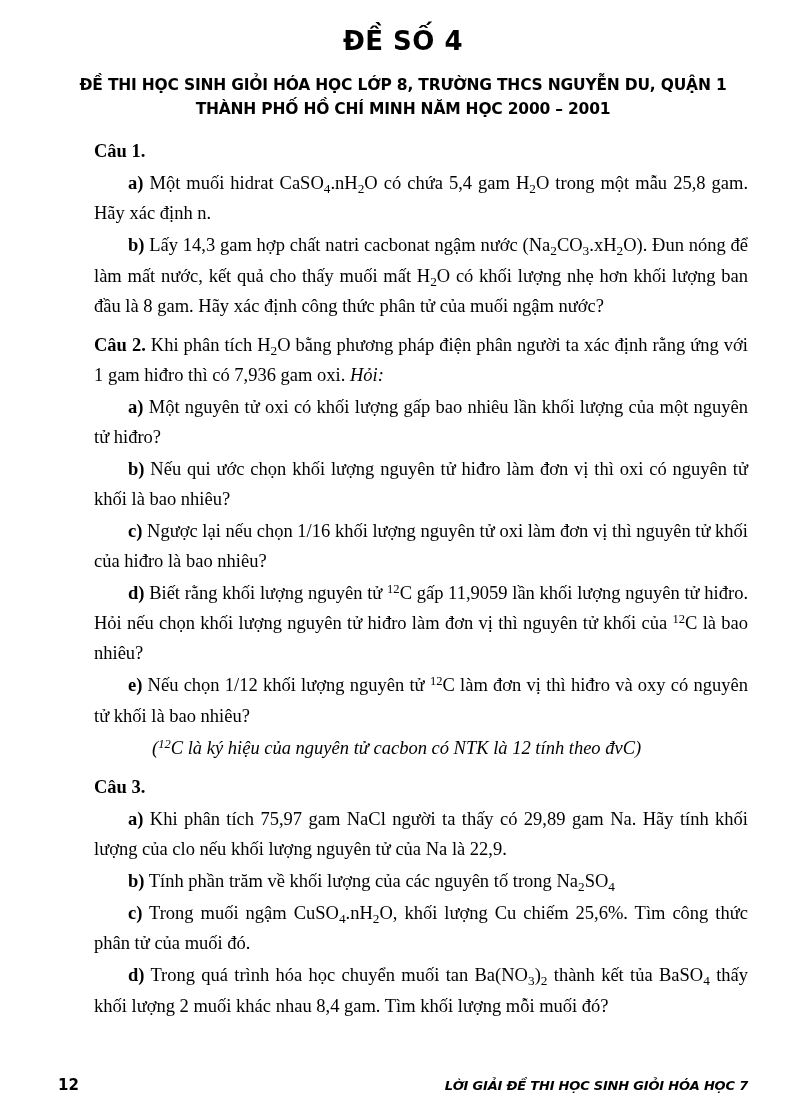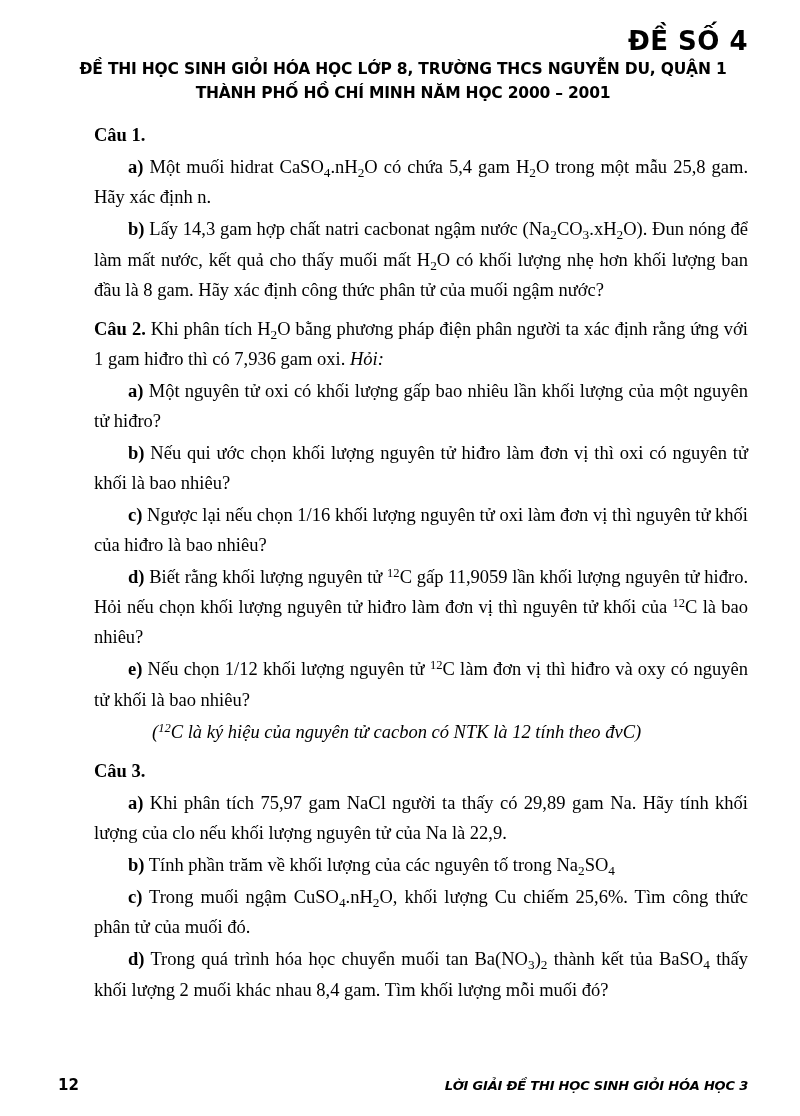--- a/index.html
+++ b/index.html
@@ -28,22 +28,21 @@
     width: 690px;
   }
   .title-block {
     text-align: center;
   }
   .de-so {
     font-family: "DejaVu Sans", sans-serif;
     font-weight: bold;
     font-size: 26px;
     letter-spacing: 0.5px;
-    margin-bottom: 1px;
-    text-align: right;
+    margin-bottom: 17px;
   }
   .subtitle {
     font-family: "DejaVu Sans", sans-serif;
     font-weight: bold;
     font-size: 15.5px;
     letter-spacing: -0.2px;
     line-height: 1.55;
   }
   .subtitle .line2 {
     display: block;
@@ -193,15 +192,15 @@
       <div class="para">
         <span class="lbl">d)</span>
         <span>Trong quá trình hóa học chuyển muối tan Ba(NO</span><sub>3</sub><span>)</span><sub>2</sub><span> thành kết tủa BaSO</span><sub>4</sub><span> thấy khối lượng 2 muối khác nhau 8,4 gam. Tìm khối lượng mỗi muối đó?</span>
       </div>
 
     </div>
   </div>
 
   <div class="footer">
     <span class="page-num">12</span>
-    <span class="footer-title">LỜI GIẢI ĐỀ THI HỌC SINH GIỎI HÓA HỌC 3</span>
+    <span class="footer-title">LỜI GIẢI ĐỀ THI HỌC SINH GIỎI HÓA HỌC 7</span>
   </div>
 </div>
 
 </body></html>

